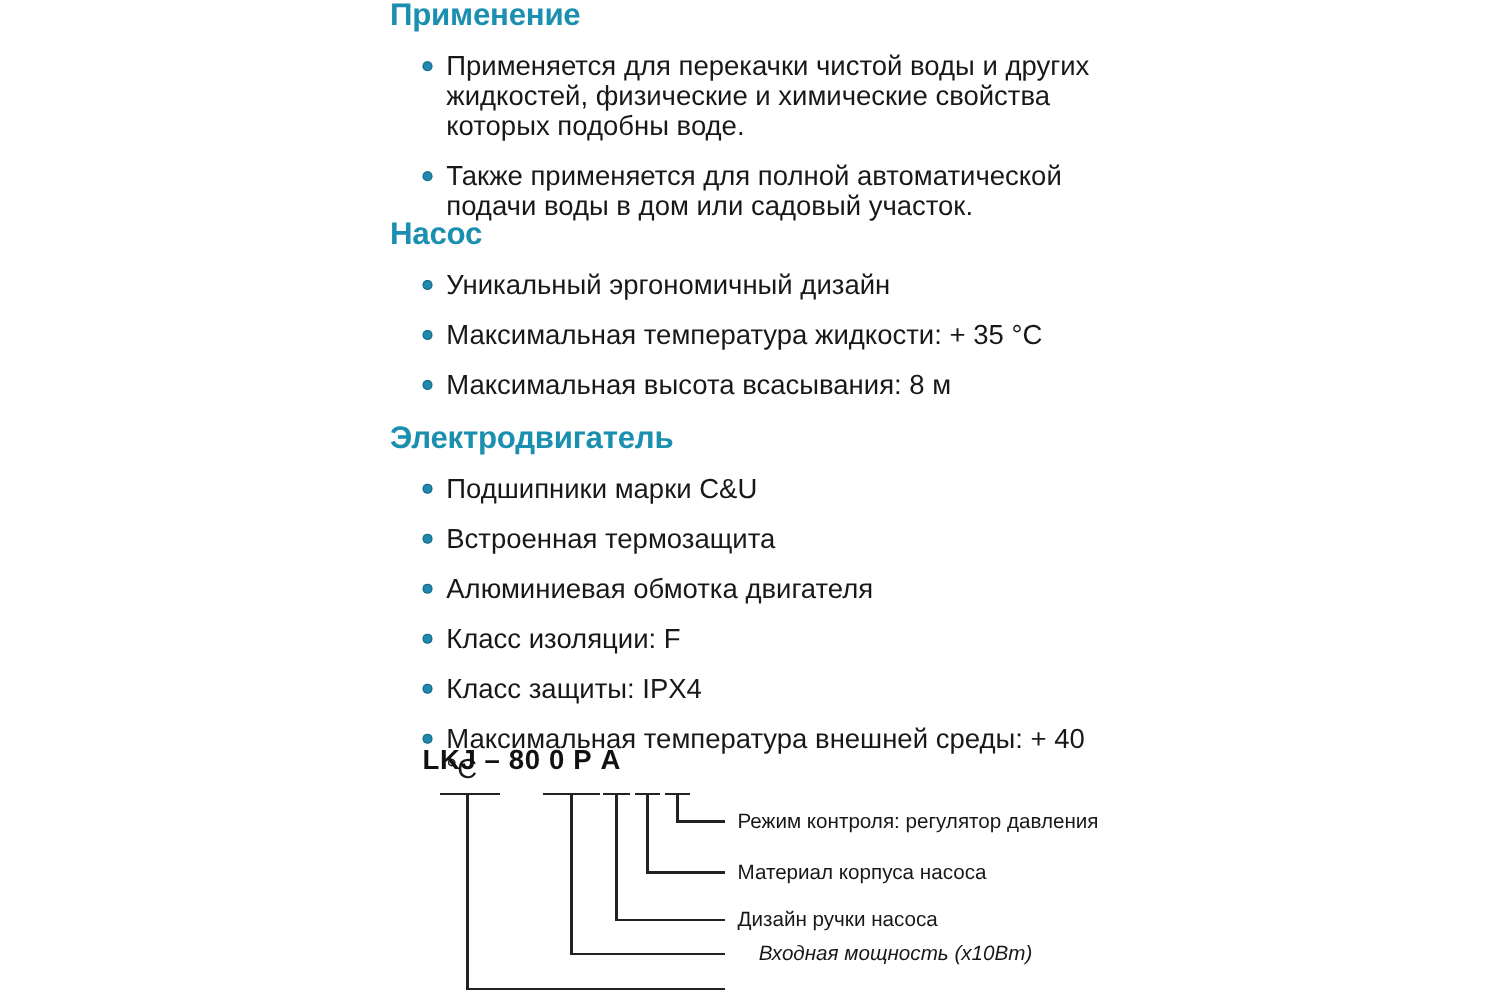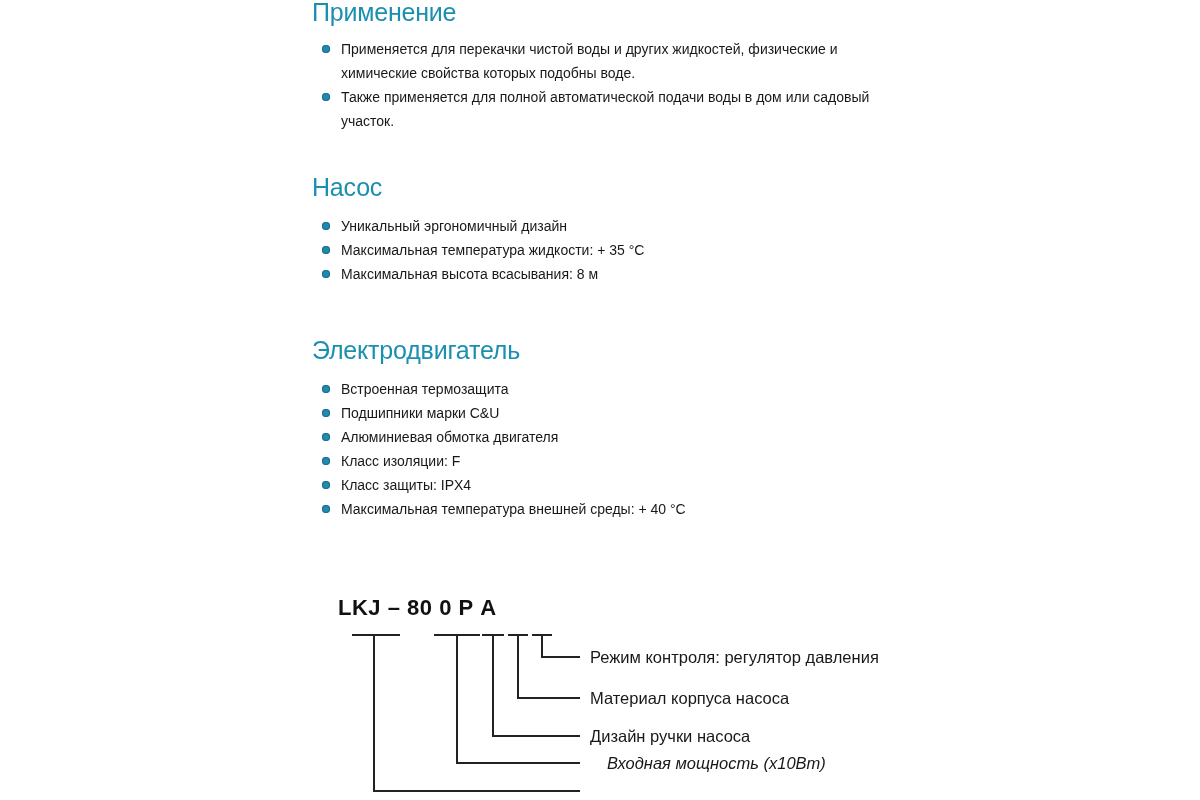--- a/index.html
+++ b/index.html
@@ -34,41 +34,41 @@
     width: 640px;
   }
 
   .section {
     margin: 0;
   }
 
   h2.heading {
     color: #1b8fb0;
     font-size: 25px;
-    font-weight: normal;
+    font-weight: bold;
     line-height: 1.0;
     margin: 0;
     padding: 0;
     letter-spacing: -0.2px;
     white-space: nowrap;
   }
 
   ul.bullets {
     list-style: none;
     margin: 0;
     padding: 0;
   }
 
   ul.bullets li {
     position: relative;
     padding-left: 29px;
-    font-size: 14px;
+    font-size: 22px;
     line-height: 24px;
     color: #181818;
-    margin: 0;
+    margin: 16px;
   }
 
   ul.bullets li .dot {
     position: absolute;
     left: 10px;
     top: 8px;
     width: 8px;
     height: 8px;
     border-radius: 50%;
     background: #2189ad;
@@ -162,25 +162,25 @@
           <span>Максимальная высота всасывания: 8 м</span>
         </li>
       </ul>
     </section>
 
     <section class="section sec-motor">
       <h2 class="heading">Электродвигатель</h2>
       <ul class="bullets">
         <li>
           <span class="dot"></span>
+          <span>Подшипники марки C&amp;U</span>
+        </li>
+        <li>
+          <span class="dot"></span>
           <span>Встроенная термозащита</span>
-        </li>
-        <li>
-          <span class="dot"></span>
-          <span>Подшипники марки C&amp;U</span>
         </li>
         <li>
           <span class="dot"></span>
           <span>Алюминиевая обмотка двигателя</span>
         </li>
         <li>
           <span class="dot"></span>
           <span>Класс изоляции: F</span>
         </li>
         <li>

